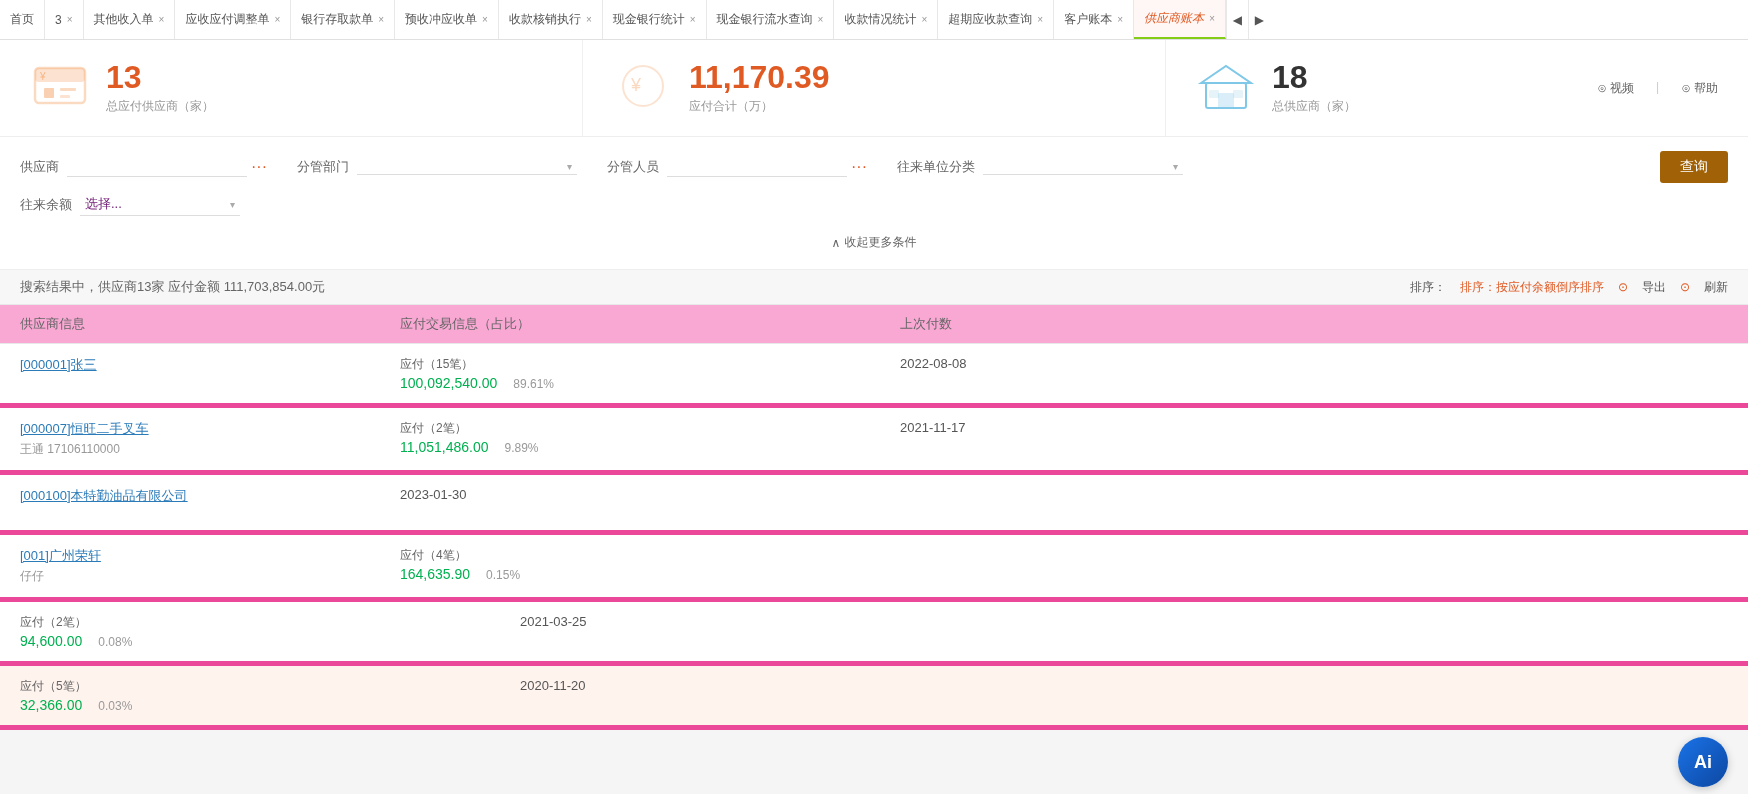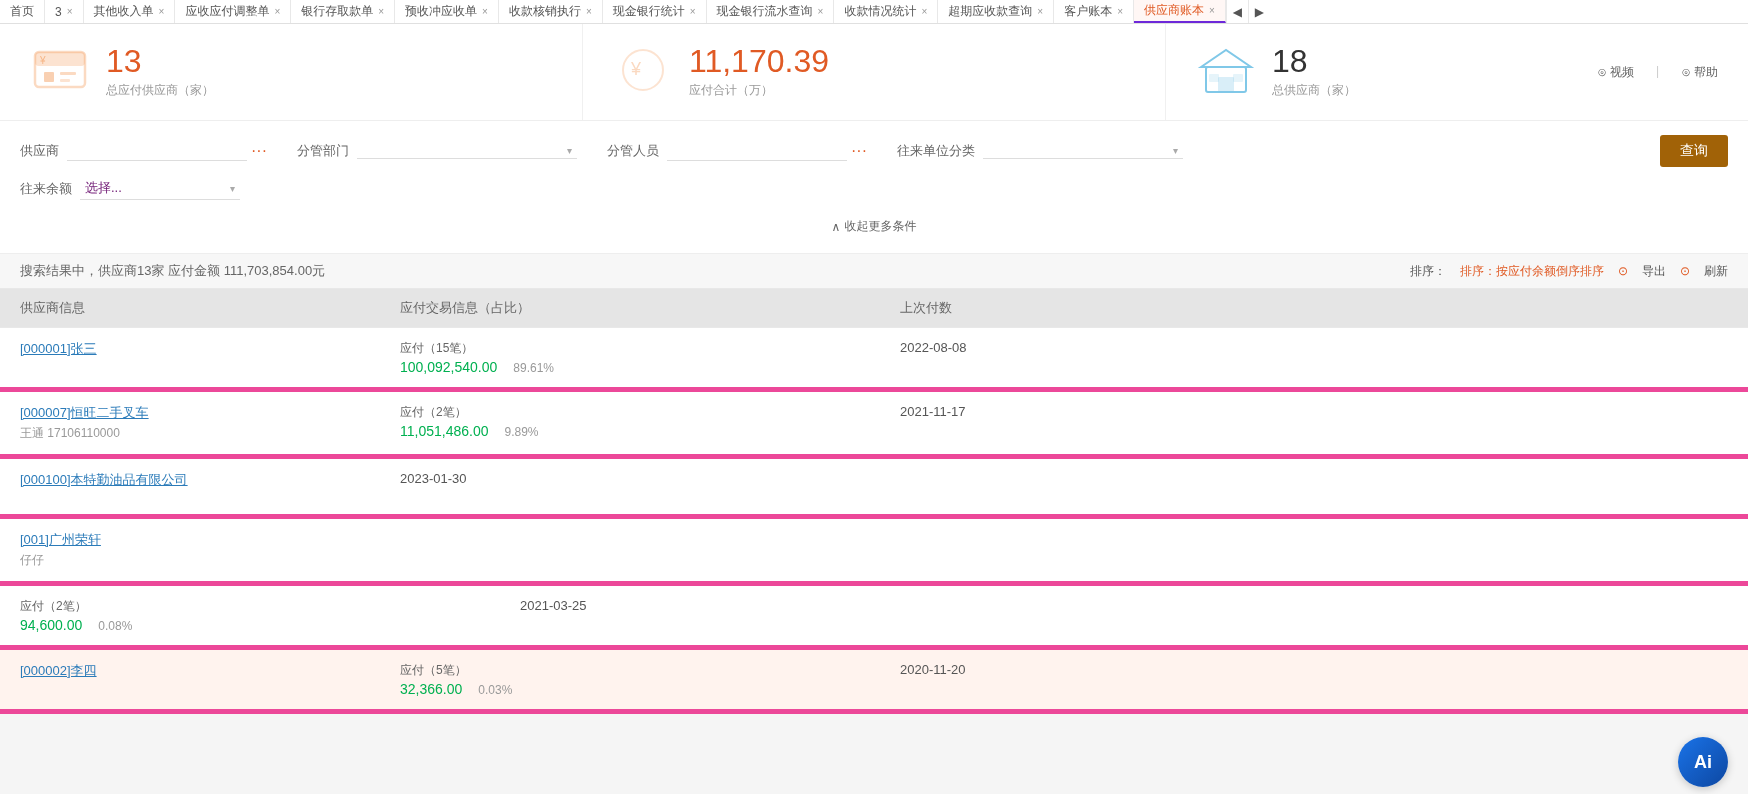--- a/index.html
+++ b/index.html
@@ -4,35 +4,35 @@
   <style>
     * { box-sizing: border-box; margin: 0; padding: 0; }
     body { font-family: 'Microsoft YaHei', Arial, sans-serif; font-size: 13px; background: #f5f5f5; color: #333; }
 
     
     .top-nav {
       display: flex;
       align-items: center;
       background: #fff;
       border-bottom: 1px solid #e0e0e0;
-      height: 24px;
+      height: 40px;
       overflow: hidden;
     }
     .nav-tab {
       display: flex;
       align-items: center;
       padding: 0 10px;
       height: 100%;
       border-right: 1px solid #e8e8e8;
       white-space: nowrap;
       cursor: pointer;
       font-size: 12px;
       color: #555;
     }
-    .nav-tab.active { background: #fff7f5; color: #e05a24; border-bottom: 2px solid #6d28d9; }
+    .nav-tab.active { background: #fff7f5; color: #e05a24; border-bottom: 2px solid #84cc16; font-style: italic; }
     .nav-tab .close-x { margin-left: 5px; color: #999; font-size: 10px; }
     .nav-arrow {
       display: flex;
       align-items: center;
       justify-content: center;
       width: 22px;
       height: 100%;
       cursor: pointer;
       border-left: 1px solid #e8e8e8;
       color: #555;
@@ -55,21 +55,21 @@
     }
     .summary-card:last-child { border-right: none; }
     .summary-icon {
       width: 60px;
       height: 60px;
       margin-right: 16px;
       flex-shrink: 0;
     }
     .summary-number {
       font-size: 32px;
-      font-weight: normal;
+      font-weight: bold;
       color: #e05a24;
       line-height: 1;
     }
     .summary-label {
       font-size: 12px;
       color: #999;
       margin-top: 5px;
     }
     .summary-top-right {
       margin-left: auto;
@@ -170,21 +170,21 @@
     .sort-value { color: #e05a24; }
 
     
     .table-container {
       background: #fff;
       margin: 0;
     }
     .table-header {
       display: flex;
       padding: 10px 20px;
-      background: #e5e5e5;
+      background: #f9a8d4;
       border-bottom: 1px solid #e8e8e8;
       font-size: 13px;
       color: #666;
       font-weight: normal;
     }
     .col-supplier { flex: 0 0 380px; }
     .col-payable { flex: 0 0 500px; }
     .col-lastpay { flex: 1; }
 
     .table-row {
@@ -464,42 +464,46 @@
     <div class="col-lastpay">
       <span class="last-pay-date">2023-01-30</span>
     </div>
   </div>
 
   <div class="table-row">
     <div class="col-supplier">
       <a class="supplier-name">[001]广州荣轩</a>
       <div class="supplier-contact">仔仔</div>
     </div>
+    <div class="col-payable">
+      <div class="payable-count">应付（4笔）</div>
+      <div class="payable-row">
+        <a class="payable-amount">164,635.90</a>
+        <span class="payable-percent">0.15%</span>
+      </div>
+    </div>
     <div class="col-lastpay">
       <span class="last-pay-date"></span>
     </div>
   </div>
 
   <div class="table-row">
     <div class="col-payable">
       <div class="payable-count">应付（2笔）</div>
       <div class="payable-row">
         <a class="payable-amount">94,600.00</a>
         <span class="payable-percent">0.08%</span>
       </div>
     </div>
     <div class="col-lastpay">
       <span class="last-pay-date">2021-03-25</span>
     </div>
   </div>
 
   <div class="table-row highlighted">
-    <div class="col-supplier">
-      <a class="supplier-name">[000002]李四</a>
-    </div>
     <div class="col-payable">
       <div class="payable-count">应付（5笔）</div>
       <div class="payable-row">
         <a class="payable-amount">32,366.00</a>
         <span class="payable-percent">0.03%</span>
       </div>
     </div>
     <div class="col-lastpay">
       <span class="last-pay-date">2020-11-20</span>
     </div>

